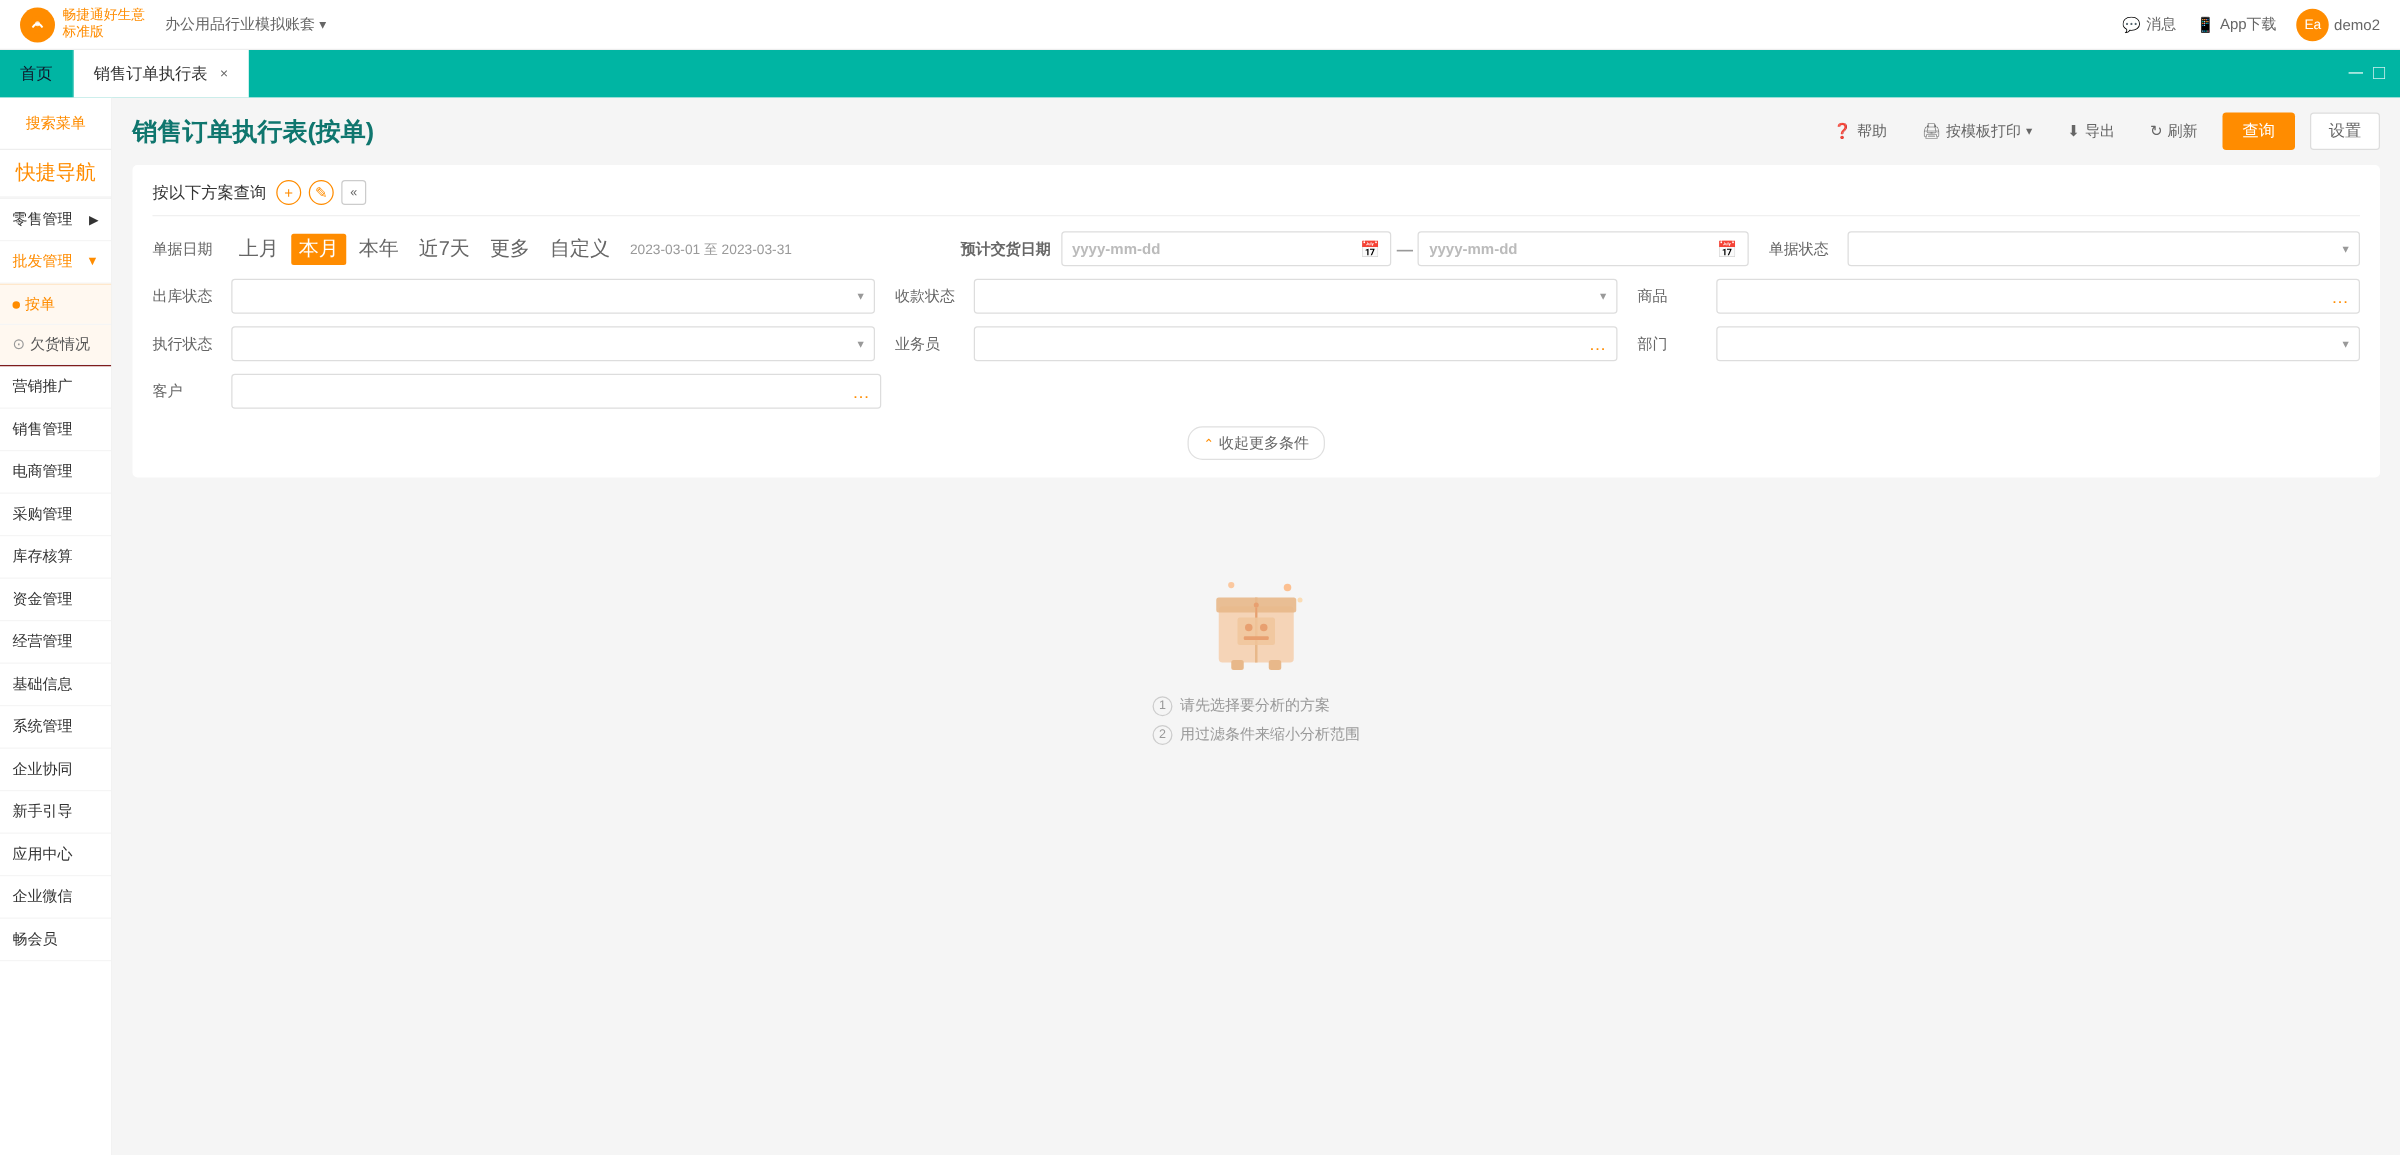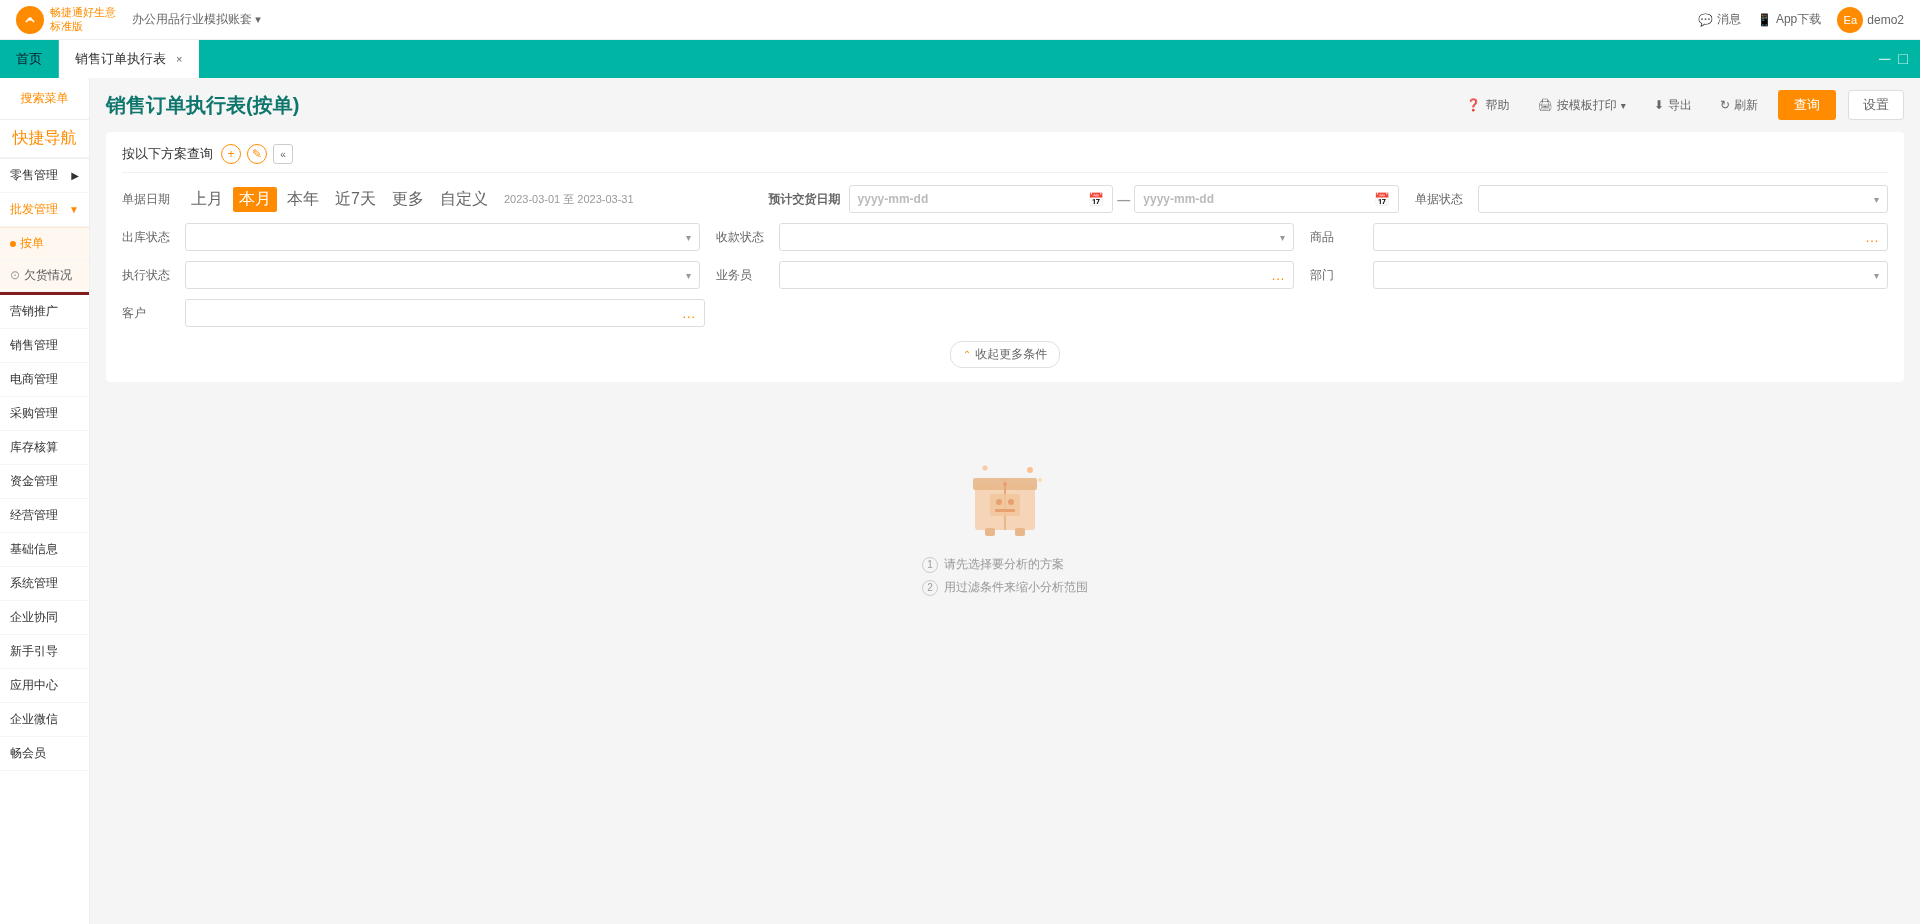--- a/index.html
+++ b/index.html
@@ -376,21 +376,21 @@
       border: 1px solid #ccc;
       font-size: 10px;
       color: #999;
       flex-shrink: 0;
     }
 
     
     .sidebar-subsection {
       background: #fff8f0;
       border-top: 1px solid #ffe8cc;
-      border-bottom: 3px solid #7f1d1d;
+      border-bottom: 1px solid #7f1d1d;
     }
 
     
     .sidebar-divider {
       height: 1px;
       background: #f0f0f0;
     }
   </style>
 </head>
 <body>

